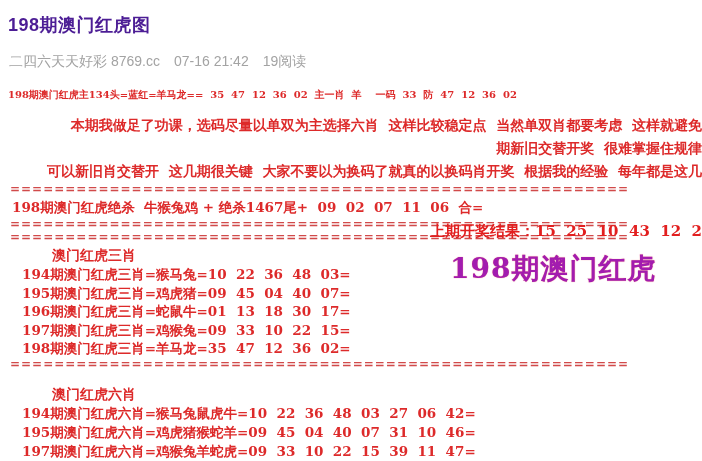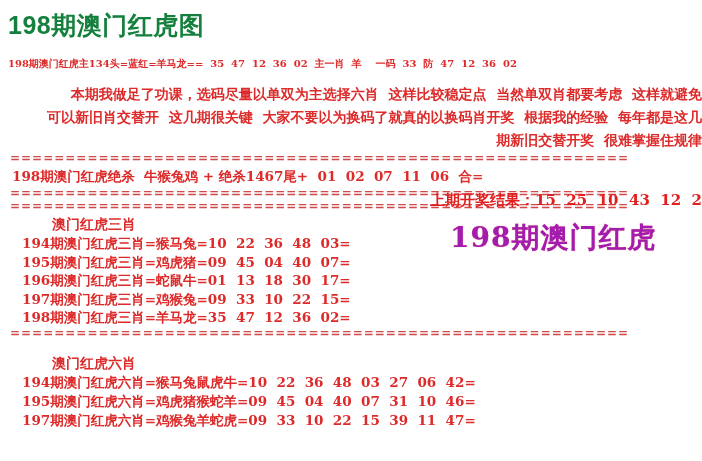--- a/index.html
+++ b/index.html
@@ -5,21 +5,21 @@
   html,body{margin:0;padding:0;background:#ffffff;}
   body{
     width:702px;height:461px;overflow:hidden;
     font-family:"Liberation Sans","DejaVu Sans",sans-serif;
     -webkit-font-smoothing:antialiased;
   }
   .page{position:relative;width:702px;height:461px;background:#fff;}
 
   
   .page-title{
-    margin:10px 0 0 8px;font-size:25px;font-weight:bold;color:#15803d;
+    margin:10px 0 0 8px;font-size:18px;font-weight:bold;color:#4c1d95;
     letter-spacing:0.5px;line-height:30px;
   }
   .meta{margin:13px 0 0 9px;font-size:14px;color:#a3a3a3;white-space:pre;}
   .meta span{margin-right:14px;}
 
   
   .content{
     position:relative;margin-top:17px;color:#dd2a2a;font-weight:bold;
     font-family:"DejaVu Serif","Liberation Serif",serif;
     font-size:13.5px;
@@ -52,34 +52,35 @@
     text-shadow:0 0 1px rgba(236,20,20,.55);
   }
 </style>
 </head>
 <body>
 
 <div class="page">
 
   <h1 class="page-title">198期澳门红虎图</h1>
 
+  <div class="meta"><span>二四六天天好彩 8769.cc</span><span>07-16 21:42</span><span>19阅读</span></div>
 
   <div class="content">
 
     <div class="line main-line">198期澳门红虎主134头=蓝红=羊马龙==  35  47  12  36  02  主一肖  羊    一码  33  防  47  12  36  02</div>
 
     <div class="intro">
       <div>本期我做足了功课，选码尽量以单双为主选择六肖  这样比较稳定点  当然单双肖都要考虑  这样就避免</div>
+      <div>期新旧交替开奖  很难掌握住规律</div>
       <div>可以新旧肖交替开  这几期很关键  大家不要以为换码了就真的以换码肖开奖  根据我的经验  每年都是这几</div>
-      <div>期新旧交替开奖  很难掌握住规律</div>
     </div>
 
     <div class="sep">============================================================</div>
 
-    <div class="line juesha">198期澳门红虎绝杀  牛猴兔鸡 + 绝杀1467尾+  01  02  07  11  06  合=</div>
+    <div class="line juesha">198期澳门红虎绝杀  牛猴兔鸡 + 绝杀1467尾+  09  02  07  11  06  合=</div>
 
     <div class="sep">==========================================================</div>
     <div class="sep">========================================================</div>
 
     <div class="block-heading">澳门红虎三肖</div>
     <div class="rows">
       <div>194期澳门红虎三肖=猴马兔=10  22  36  48  03=</div>
       <div>195期澳门红虎三肖=鸡虎猪=09  45  04  40  07=</div>
       <div>196期澳门红虎三肖=蛇鼠牛=01  13  18  30  17=</div>
       <div>197期澳门红虎三肖=鸡猴兔=09  33  10  22  15=</div>

